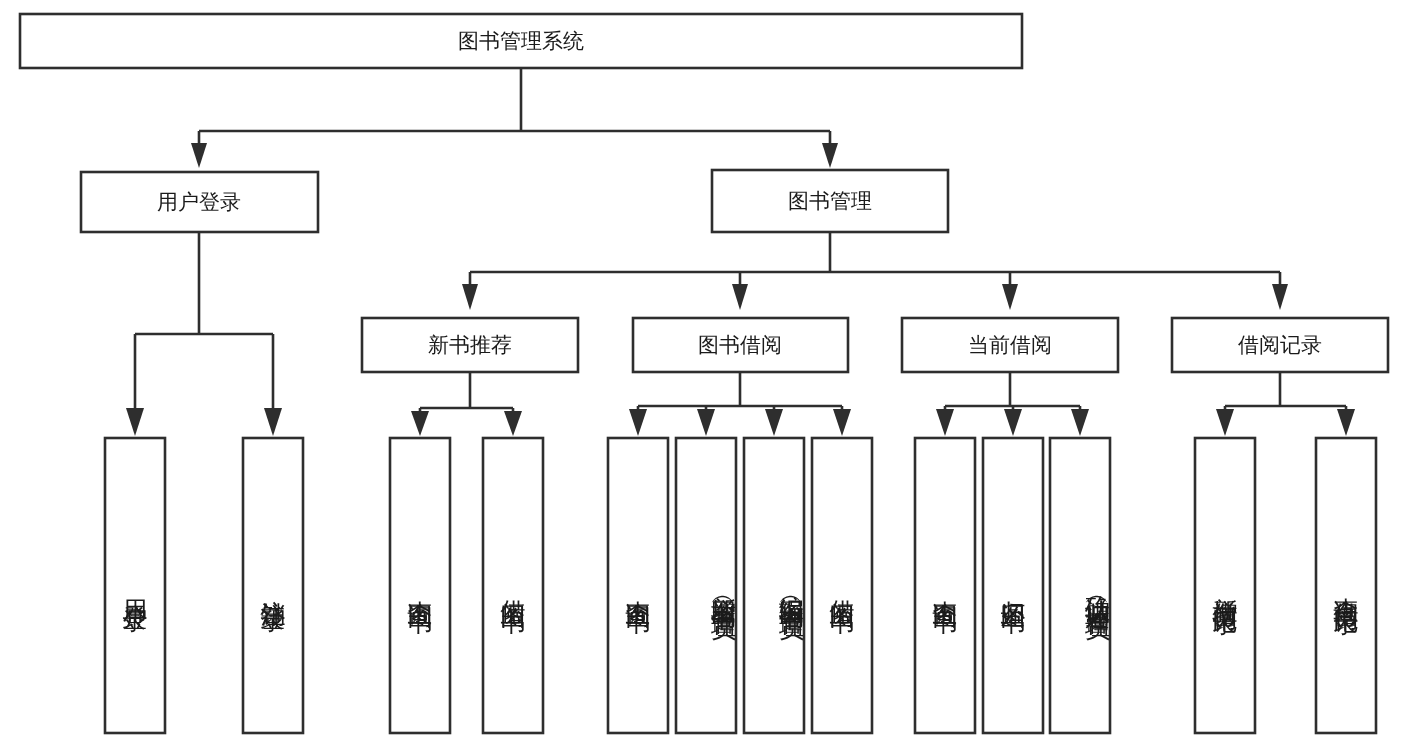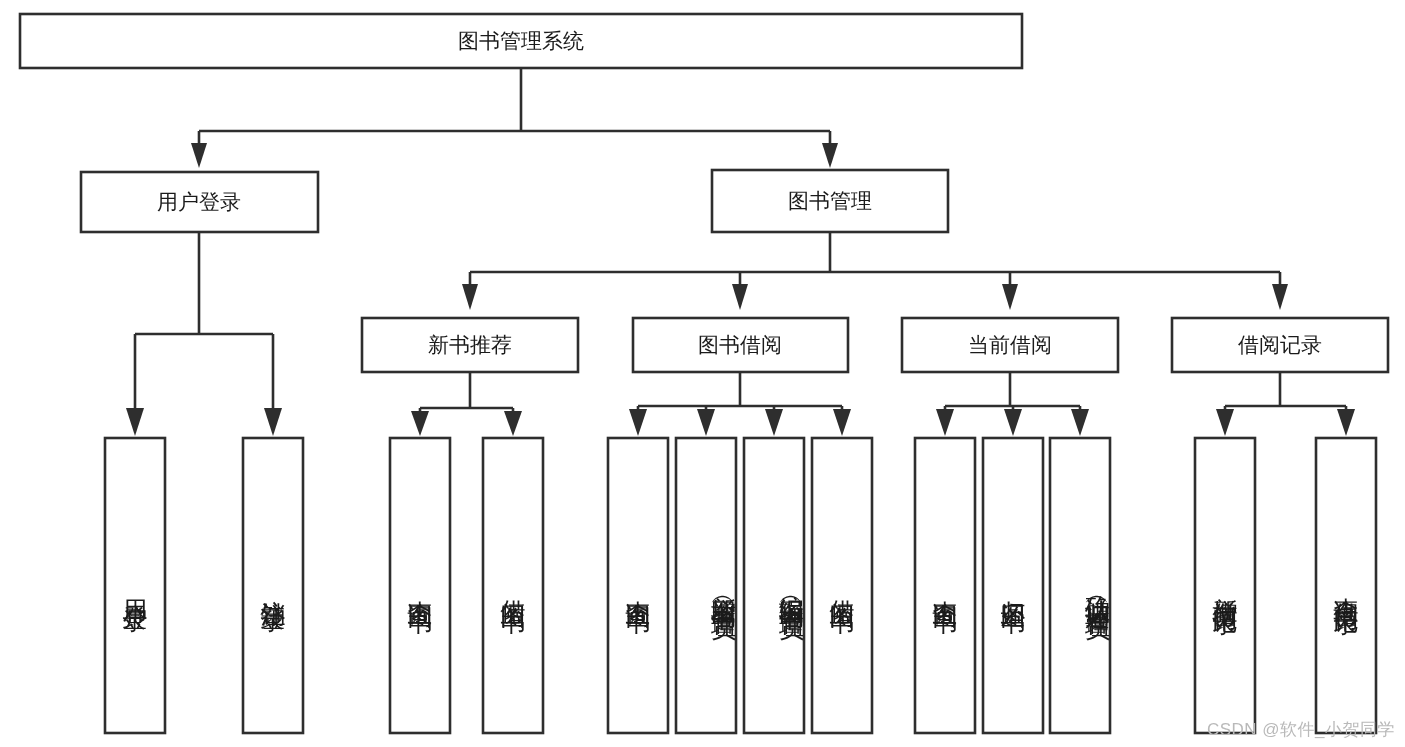--- a/index.html
+++ b/index.html
@@ -220,15 +220,14 @@
   <div class="leaf-label" style="left:744px; top:446px; width:60px; height:287px;">编辑图书（管理员）</div>
   <div class="leaf-label mid" style="left:812px; top:438px; width:60px; height:295px;">借阅图书</div>
 
   <div class="leaf-label mid" style="left:915px; top:438px; width:60px; height:295px;">查询图书</div>
   <div class="leaf-label mid" style="left:983px; top:438px; width:60px; height:295px;">归还图书</div>
   <div class="leaf-label" style="left:1050px; top:446px; width:60px; height:287px;">确认归还（管理员）</div>
 
   <div class="leaf-label mid" style="left:1195px; top:438px; width:60px; height:295px;">新增借阅记录</div>
   <div class="leaf-label mid" style="left:1316px; top:438px; width:60px; height:295px;">查询借阅记录</div>
 
-  <div class="watermark">CSDN @软件_小贺同学</div>
 
 </div>
 
 </body></html>

